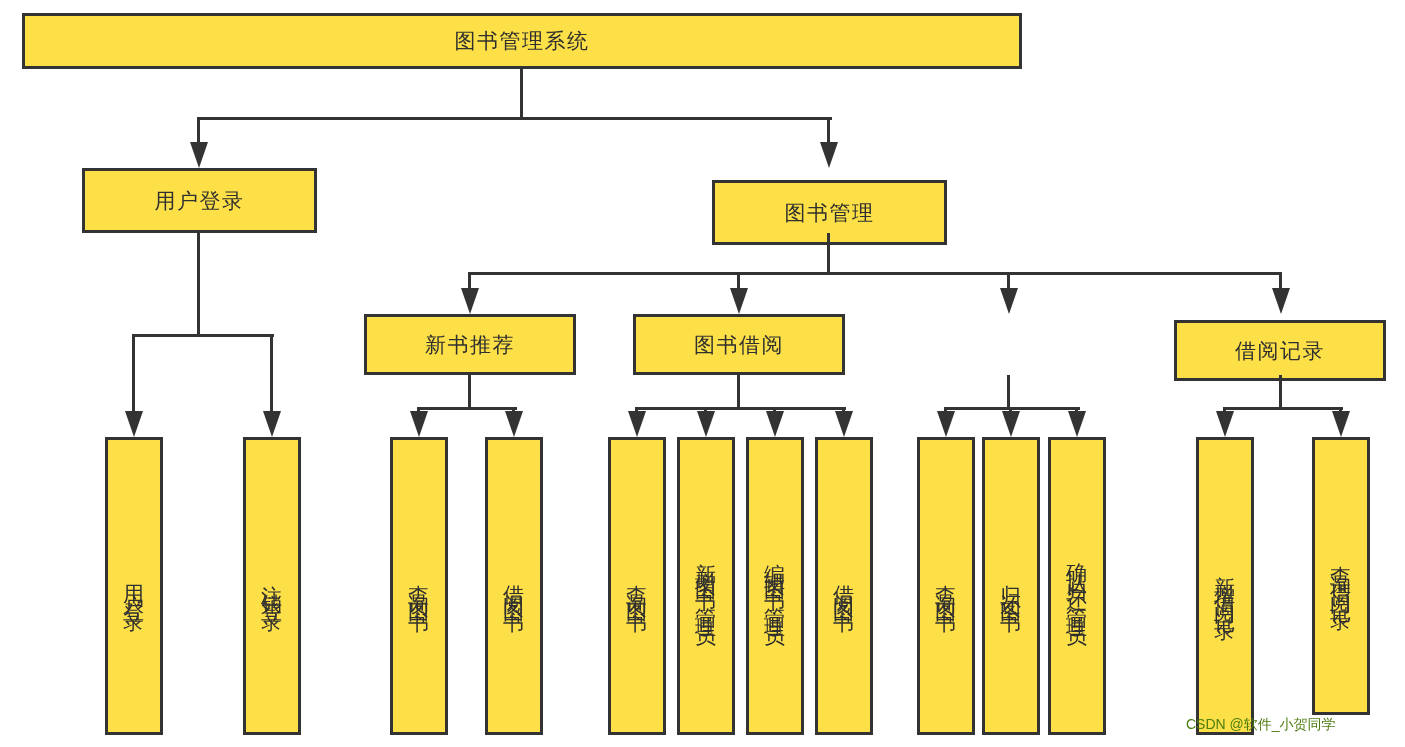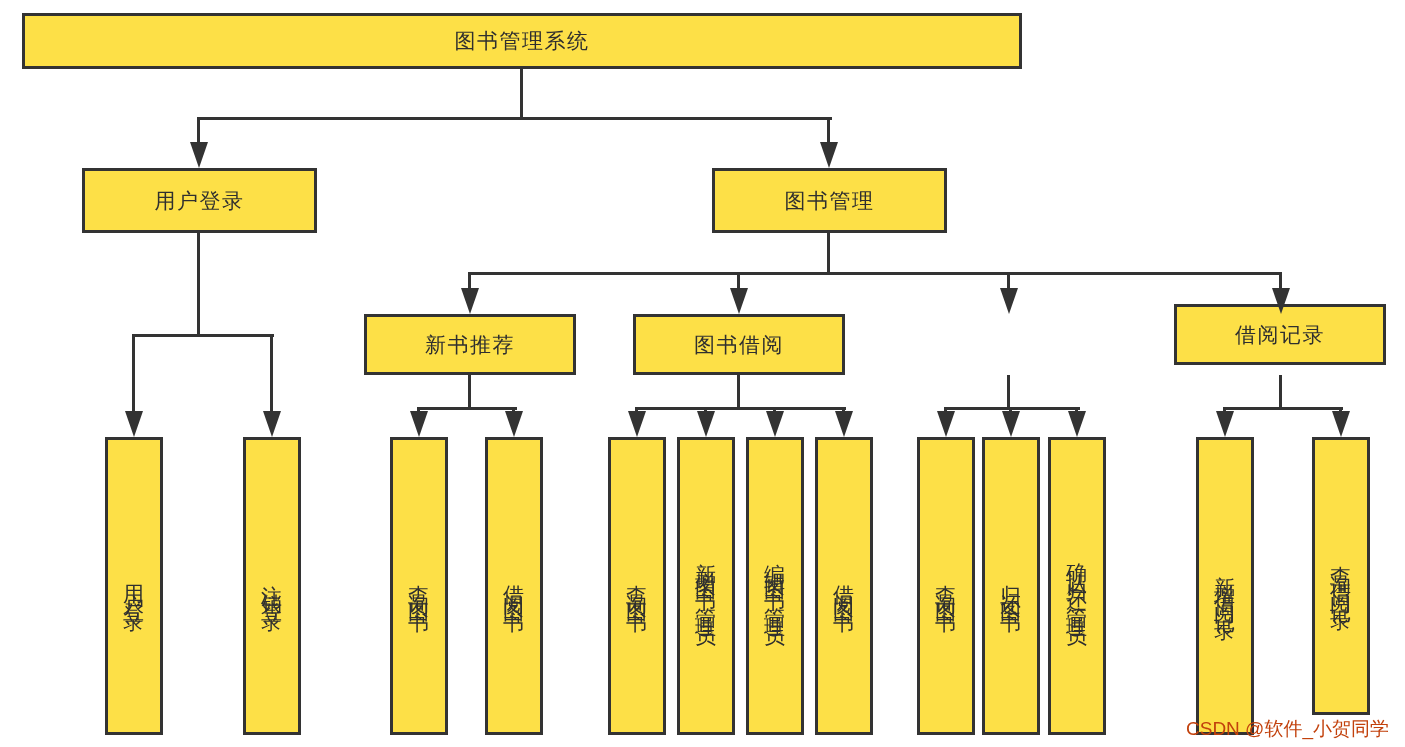--- a/index.html
+++ b/index.html
@@ -41,48 +41,48 @@
     position: absolute;
     width: 0; height: 0;
     border-left: 9px solid transparent;
     border-right: 9px solid transparent;
     border-top: 26px solid #333333;
   }
   .watermark {
     position: absolute;
     left: 1186px;
     top: 716px;
-    font-size: 19px;
-    color: #c2410c;
+    font-size: 14px;
+    color: #4d7c0f;
     white-space: nowrap;
   }
 </style>
 </head>
 <body>
 
 <div class="canvas">
 
   <div class="node" style="left:22px;top:13px;width:1000px;height:56px;">
     <span class="hlabel">图书管理系统</span>
   </div>
 
   <div class="node" style="left:82px;top:168px;width:235px;height:65px;">
     <span class="hlabel">用户登录</span>
   </div>
-  <div class="node" style="left:712px;top:168px;width:235px;height:65px;justify-content:center;">
+  <div class="node" style="left:712px;top:180px;width:235px;height:65px;justify-content:center;">
     <span class="hlabel">图书管理</span>
   </div>
 
   <div class="node" style="left:633px;top:314px;width:212px;height:61px;">
     <span class="hlabel">图书借阅</span>
   </div>
   <div class="node" style="left:364px;top:314px;width:212px;height:61px;">
     <span class="hlabel">新书推荐</span>
   </div>
-  <div class="node" style="left:1174px;top:304px;width:212px;height:61px;">
+  <div class="node" style="left:1174px;top:320px;width:212px;height:61px;">
     <span class="hlabel">借阅记录</span>
   </div>
 
   <div class="node" style="left:105px;top:437px;width:58px;height:298px;">
     <span class="vtext">用户登录</span>
   </div>
   <div class="node" style="left:243px;top:437px;width:58px;height:298px;">
     <span class="vtext">注销登录</span>
   </div>
 

